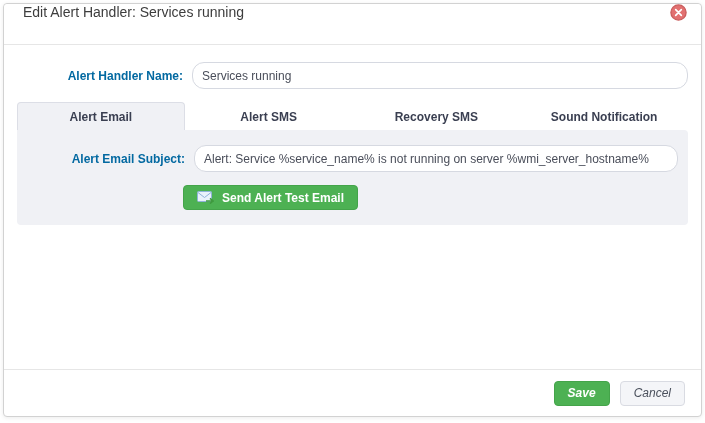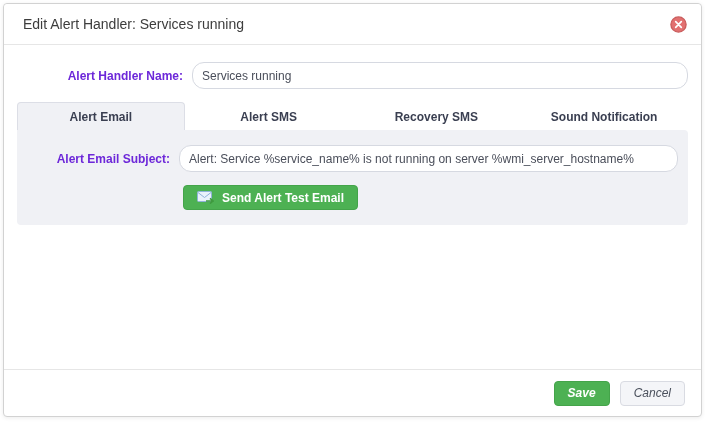--- a/index.html
+++ b/index.html
@@ -18,21 +18,20 @@
     border-radius: 4px;
     box-shadow: 0 1px 4px rgba(0,0,0,0.08);
     display: flex;
     flex-direction: column;
   }
   
   .dialog-header {
     height: 41px;
     flex: 0 0 41px;
     display: flex;
-    align-items: center;
     padding: 0 14px 0 19px;
     border-bottom: 1px solid #e6e6e6;
     border-radius: 4px 4px 0 0;
     background: #ffffff;
   }
   .dialog-title {
     font-size: 14px;
     color: #3d3d3d;
   }
   .close-btn {
@@ -49,21 +48,21 @@
   .form-row {
     display: flex;
     align-items: center;
   }
   .form-label {
     flex: 0 0 175px;
     text-align: right;
     padding-right: 9px;
     font-size: 12px;
     font-weight: bold;
-    color: #6d28d9;
+    color: #0369a1;
   }
   .form-label.top { align-self: flex-start; padding-top: 6px; }
   .text-input {
     flex: 1 1 auto;
     height: 27px;
     border: 1px solid #d6d9e1;
     border-radius: 12px;
     background: #ffffff;
     padding: 0 9px;
     font-family: "Liberation Sans", sans-serif;
@@ -92,21 +91,21 @@
   }
   .tab.active {
     background: #f0f1f5;
     border-color: #dcdee6;
   }
   .tab-panel {
     background: #f0f1f5;
     border-radius: 0 4px 4px 4px;
     padding: 15px 10px 15px 0;
   }
-  .tab-panel .form-label { flex-basis: 162px; }
+  .tab-panel .form-label { flex-basis: 162px; margin-left: 15px; }
   .subject-row { margin-bottom: 10px; }
   .body-textarea {
     flex: 1 1 auto;
     height: 135px;
     border: 1px solid #d6d9e1;
     border-radius: 4px;
     background: #ffffff;
     padding: 5px 9px;
     font-family: "Liberation Sans", sans-serif;
     font-size: 12px;

